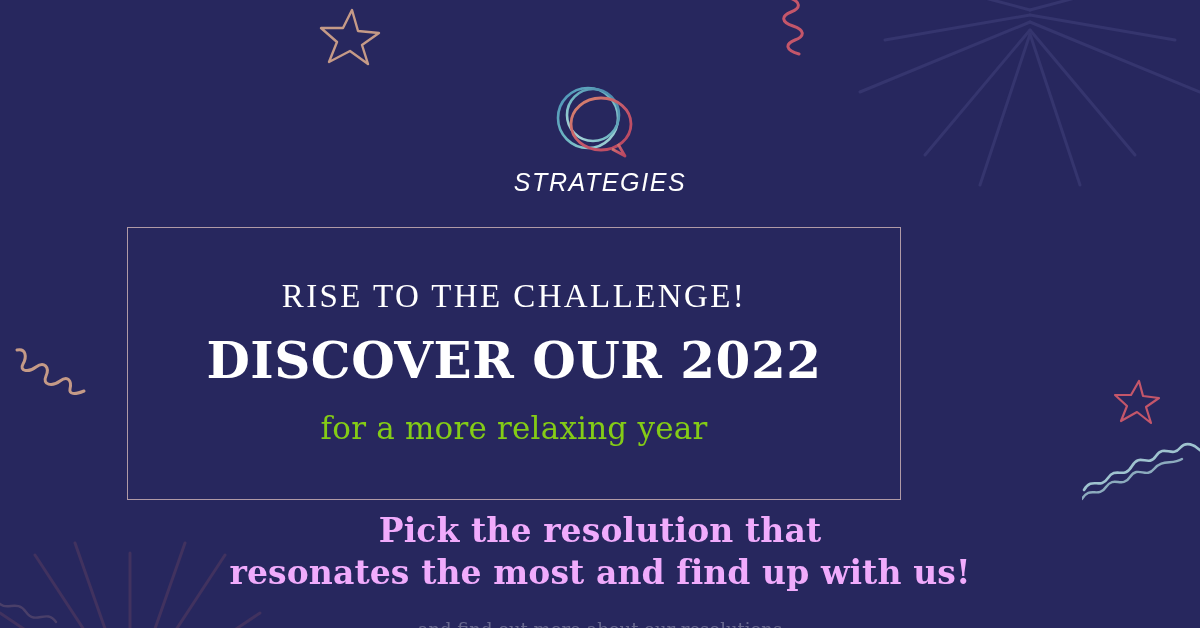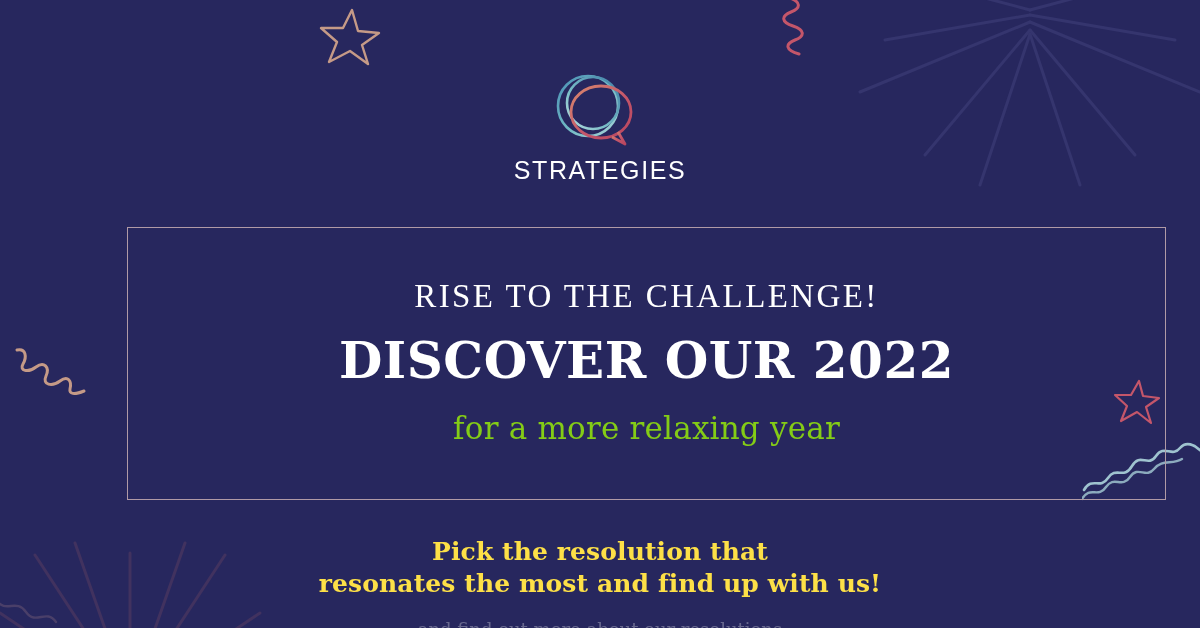--- a/index.html
+++ b/index.html
@@ -21,41 +21,42 @@
   .decor-layer {
     position:absolute; inset:0;
     pointer-events:none;
   }
   .decor-layer svg { position:absolute; display:block; }
 
   
   .logo-block {
     position:absolute;
     left:0; right:0;
-    top:70px;
+    top:82px;
     display:flex;
     flex-direction:column;
     align-items:center;
+    font-style:italic;
   }
   .logo-mark { width:122px; height:82px; display:block; }
   .logo-word {
     margin-top:6px;
     color:#ffffff;
     font-family:"Liberation Sans", sans-serif;
     font-size:25px;
     font-weight:400;
     letter-spacing:1.6px;
     line-height:1;
   }
 
   
   .frame {
     position:absolute;
     left:127px; top:227px;
-    width:1039px; height:273px;
+    width:774px; height:273px;
     border:1.5px solid #b09aa6;
     display:flex;
     flex-direction:column;
     align-items:center;
     justify-content:center;
     text-align:center;
   }
   .eyebrow {
     color:#ffffff;
     font-family:"Liberation Serif", serif;
@@ -82,26 +83,26 @@
     font-size:31px;
     letter-spacing:0.2px;
     line-height:1.1;
     margin-top:22px;
   }
 
   
   .cta {
     position:absolute;
     left:0; right:0;
-    top:536px;
-    text-align:center;
-    color:#fde047;
+    top:510px;
+    text-align:center;
+    color:#f0abfc;
     font-family:"DejaVu Serif", serif;
     font-weight:700;
-    font-size:25px;
+    font-size:33px;
     line-height:1.28;
     letter-spacing:0.1px;
   }
   .cta-line { display:block; }
 
   
   .cut-text {
     position:absolute;
     left:0; right:0;
     top:619px;

